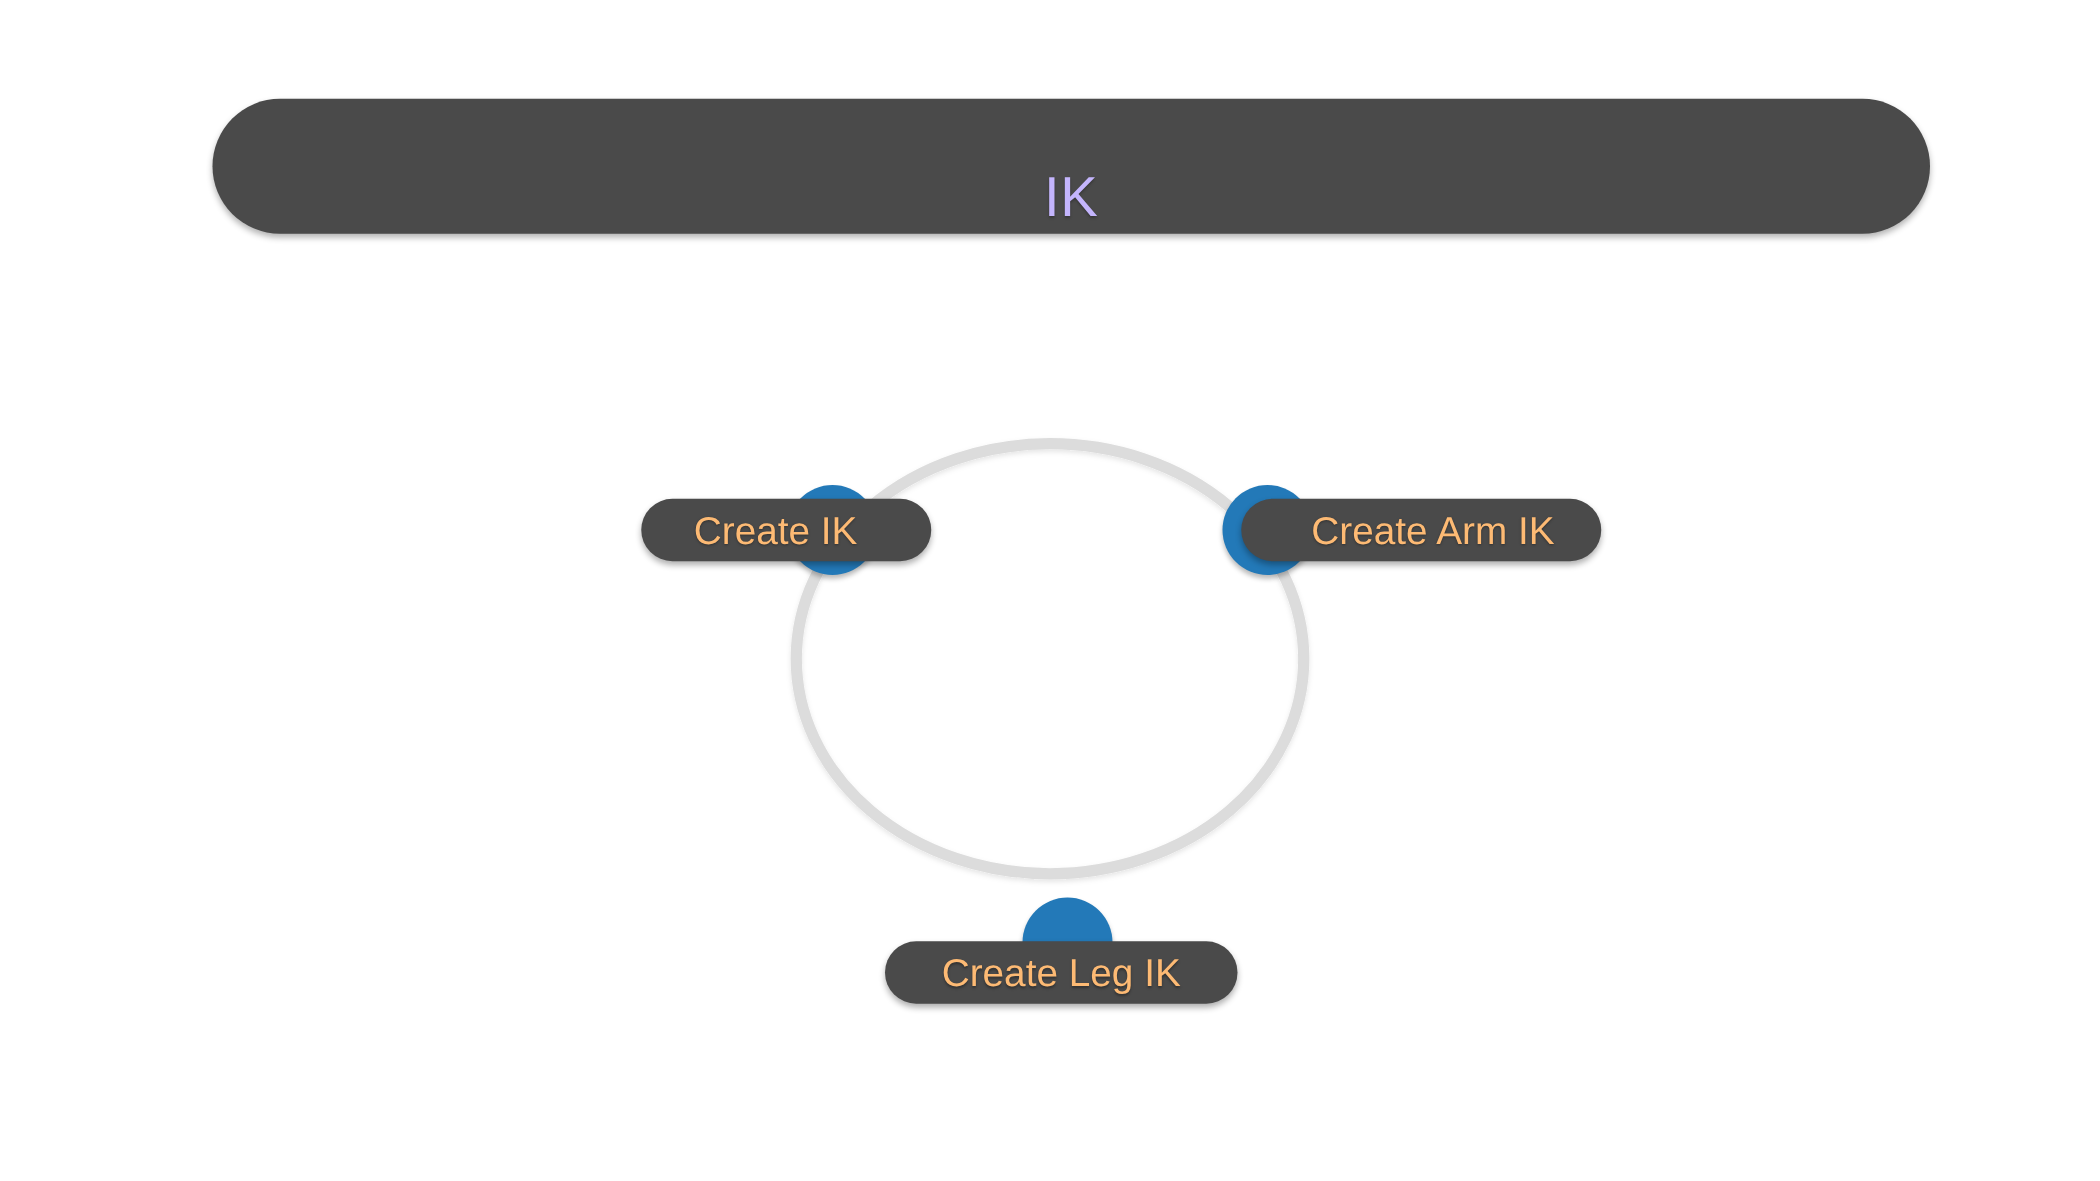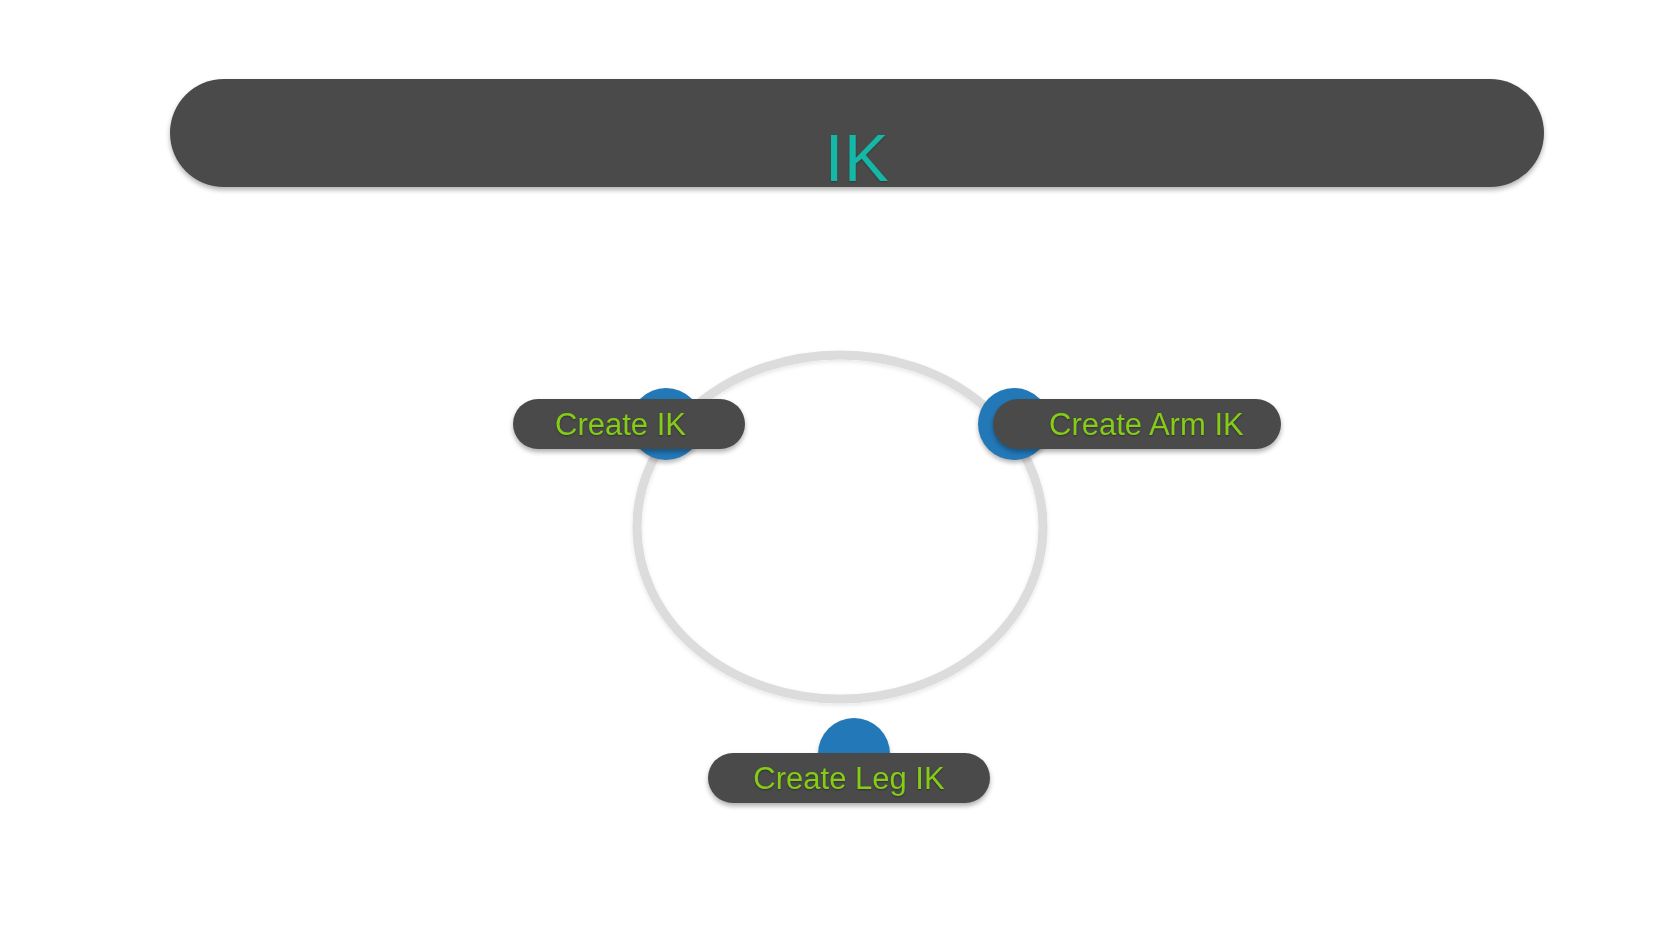--- a/index.html
+++ b/index.html
@@ -32,22 +32,22 @@
     height: 108px;
     background: #4a4a4a;
     border-radius: 54px;
     box-shadow: 0 3px 5px rgba(0,0,0,0.30);
     display: flex;
     align-items: center;
     justify-content: center;
     box-sizing: border-box;
   }
   .title-text {
-    color: #14b8a6;
-    font-size: 67px;
+    color: #c4b5fd;
+    font-size: 45px;
     font-weight: 400;
     letter-spacing: 0.5px;
     line-height: 1;
     font-family: "Liberation Sans", sans-serif;
     text-shadow: 0 1px 2px rgba(0,0,0,0.25);
     user-select: none;
     margin-top: 48px;
   }
 
   
@@ -81,21 +81,21 @@
     background: #4a4a4a;
     border-radius: 25px;
     box-shadow: 0 3px 5px rgba(0,0,0,0.32);
     display: flex;
     align-items: center;
     z-index: 2;
     box-sizing: border-box;
     white-space: nowrap;
   }
   .node-label {
-    color: #84cc16;
+    color: #fdba74;
     font-size: 31px;
     font-weight: 400;
     line-height: 1;
     font-family: "Liberation Sans", sans-serif;
     text-shadow: 0 1px 2px rgba(0,0,0,0.35);
     user-select: none;
   }
 
   
   #node-create-ik .node-dot { left: 630px; top: 388px; }

